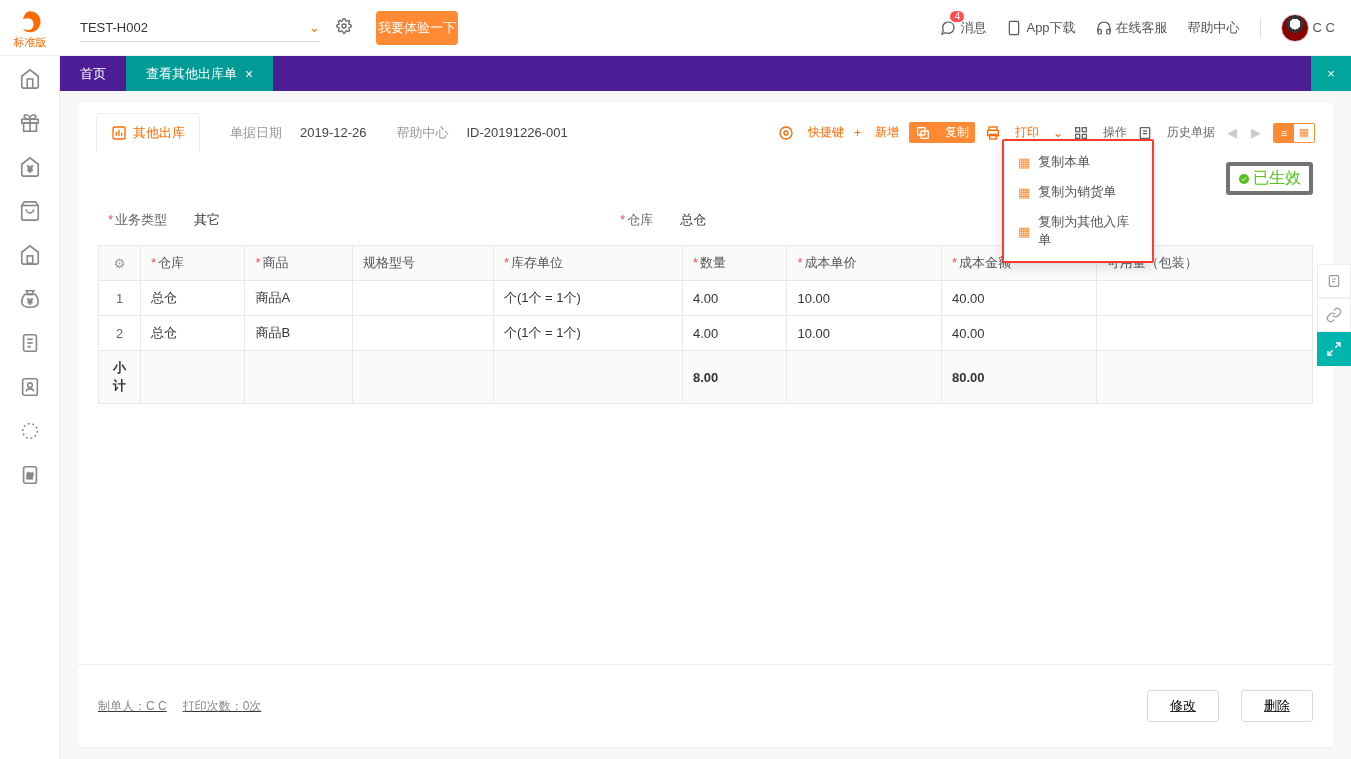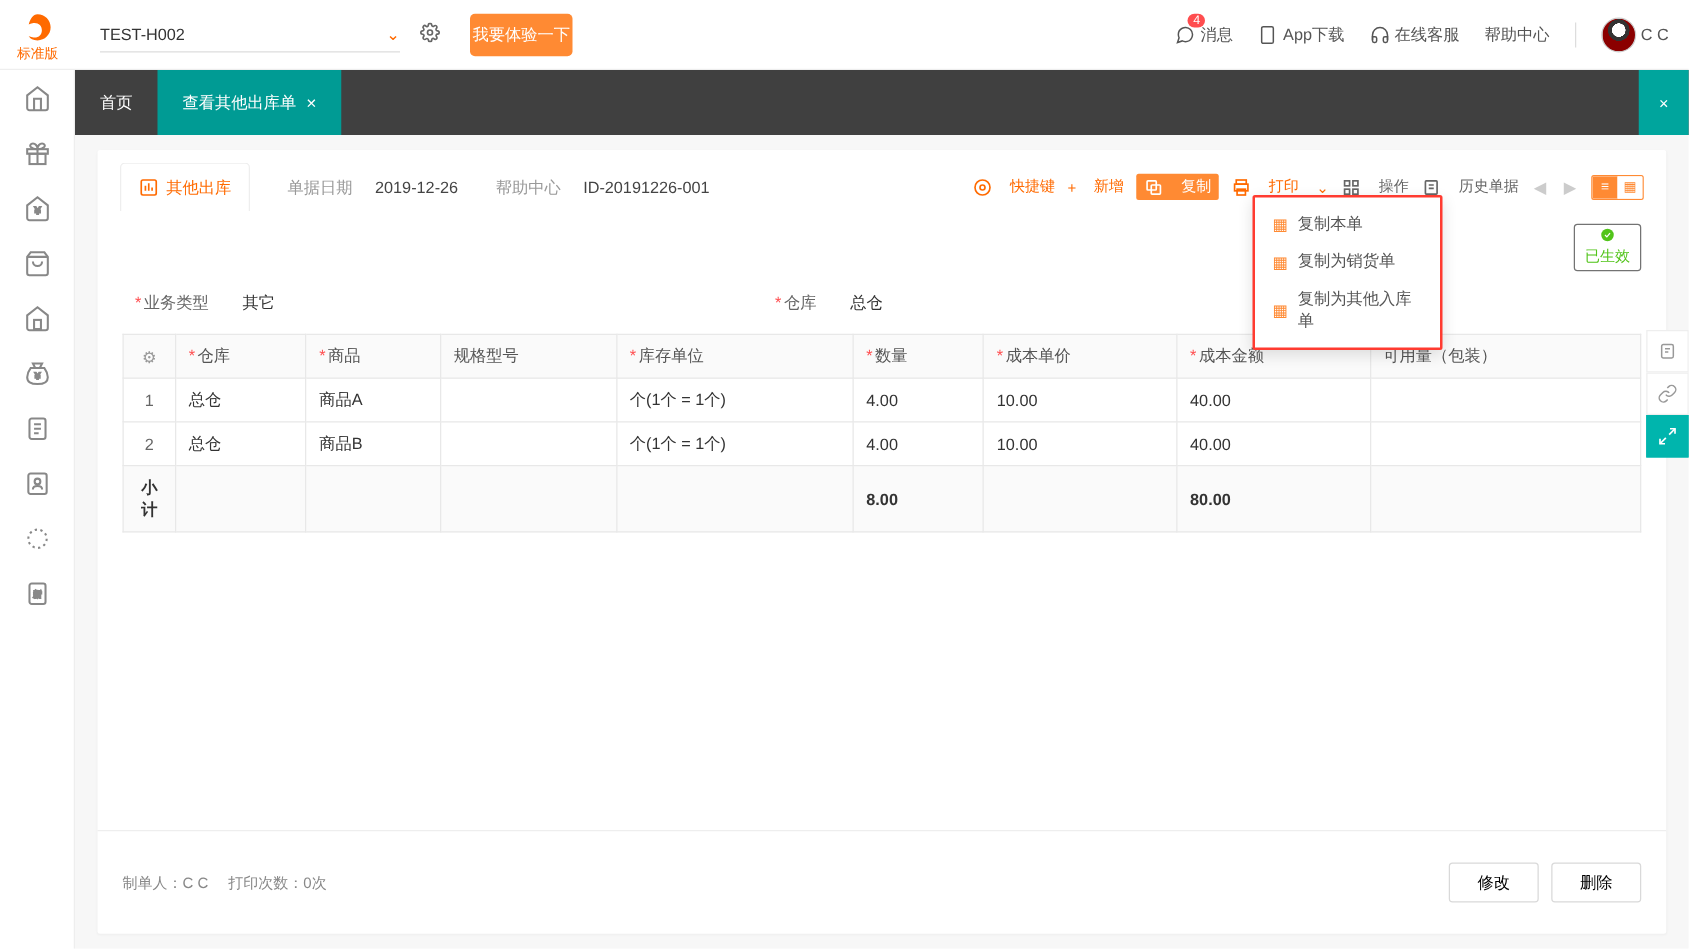--- a/index.html
+++ b/index.html
@@ -109,22 +109,22 @@
       height: 22px;
       color: #888;
       cursor: pointer;
     }
     
     
     .main { flex: 1; display: flex; flex-direction: column; background: #f7f7f7; position: relative; }
     
     
     .tabs-bar {
-      height: 52px;
-      background: #404040;
+      height: 35px;
+      background: #4c1d95;
       display: flex;
       align-items: stretch;
       text-align: center;
     }
     .tab {
       padding: 0 20px;
       display: flex;
       align-items: center;
       color: #fff;
       cursor: pointer;
@@ -241,29 +241,28 @@
       color: #ff3b30;
       font-size: 16px;
       z-index: 15;
       pointer-events: none;
     }
     .annotation svg { position: absolute; top: -28px; left: -44px; }
     
     
     .status-area { display: flex; justify-content: flex-end; padding: 10px 20px; }
     .status-badge {
-      border: 1px solid #737373;
+      border: 4px solid #737373;
       color: #52c41a;
       padding: 2px 8px;
       border-radius: 3px;
-      font-size: 12px;
+      font-size: 16px;
       display: inline-flex;
       align-items: center;
       gap: 3px;
-      flex-direction: column;
     }
     
     
     .form-row {
       display: flex;
       gap: 200px;
       padding: 6px 30px 16px 30px;
     }
     .form-item { display: flex; align-items: center; gap: 27px; }
     .req { color: #ff4d4f; margin-right: 2px; }
@@ -294,23 +293,24 @@
     .edit-link { color: #ff6a00; cursor: pointer; display: inline-flex; align-items: center; gap: 4px; font-size: 12px; }
     
     
     .footer {
       margin-top: auto;
       border-top: 1px solid #eee;
       padding: 25px 20px;
       display: flex;
       align-items: center;
       gap: 16px;
+      text-decoration: underline;
     }
     .footer-info { color: #888; font-size: 12px; display: flex; gap: 16px; }
-    .footer-btns { margin-left: auto; display: flex; gap: 10px; }
+    .footer-btns { margin-left: auto; display: flex; gap: 22px; }
     .btn {
       border: 1px solid #d9d9d9;
       background: #fff;
       padding: 6px 22px;
       border-radius: 3px;
       cursor: pointer;
       font-size: 13px;
     }
     
     

